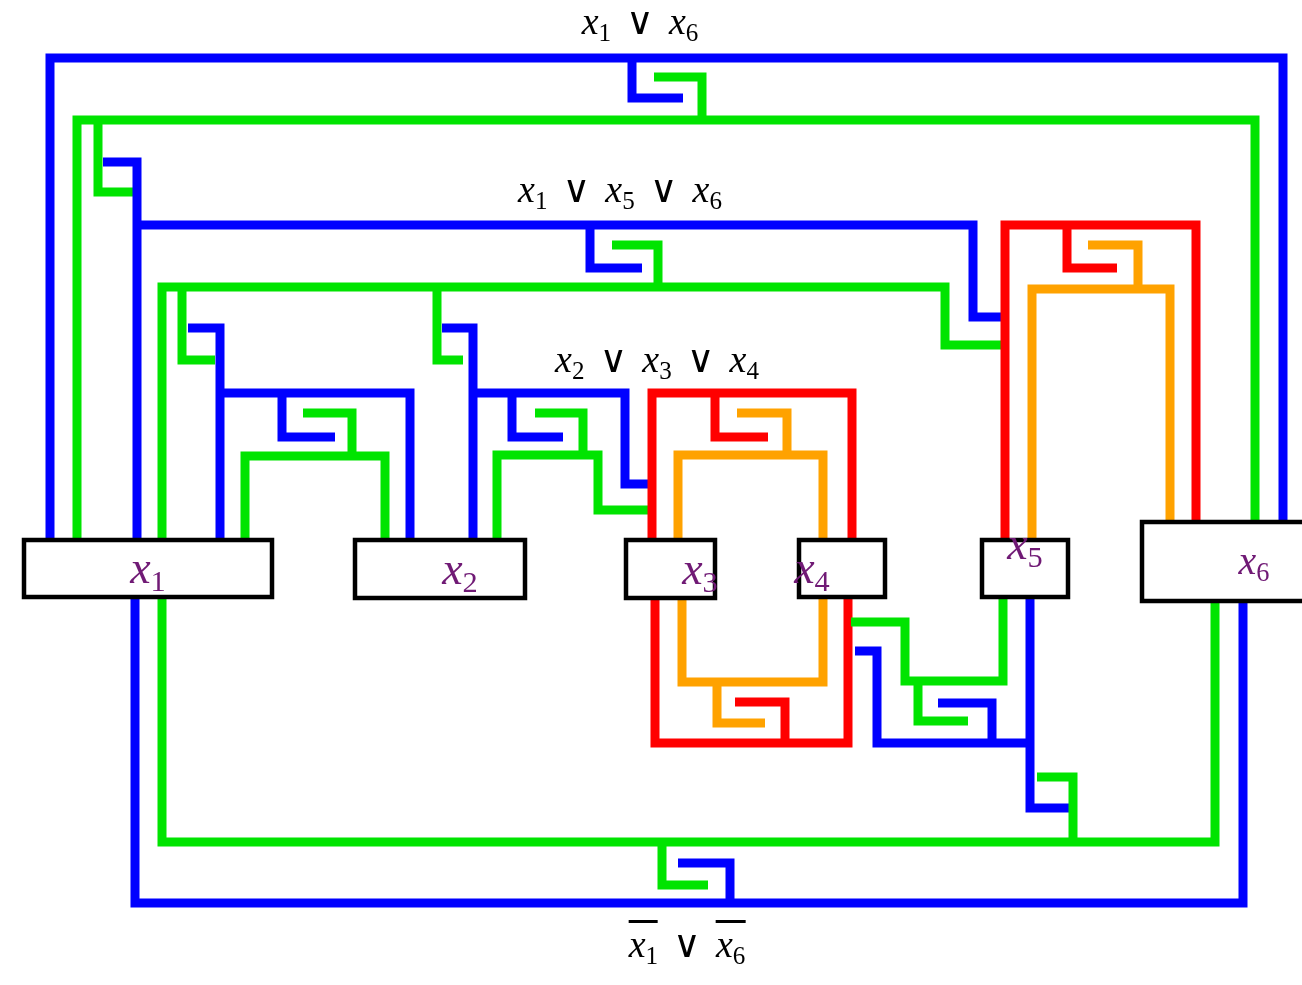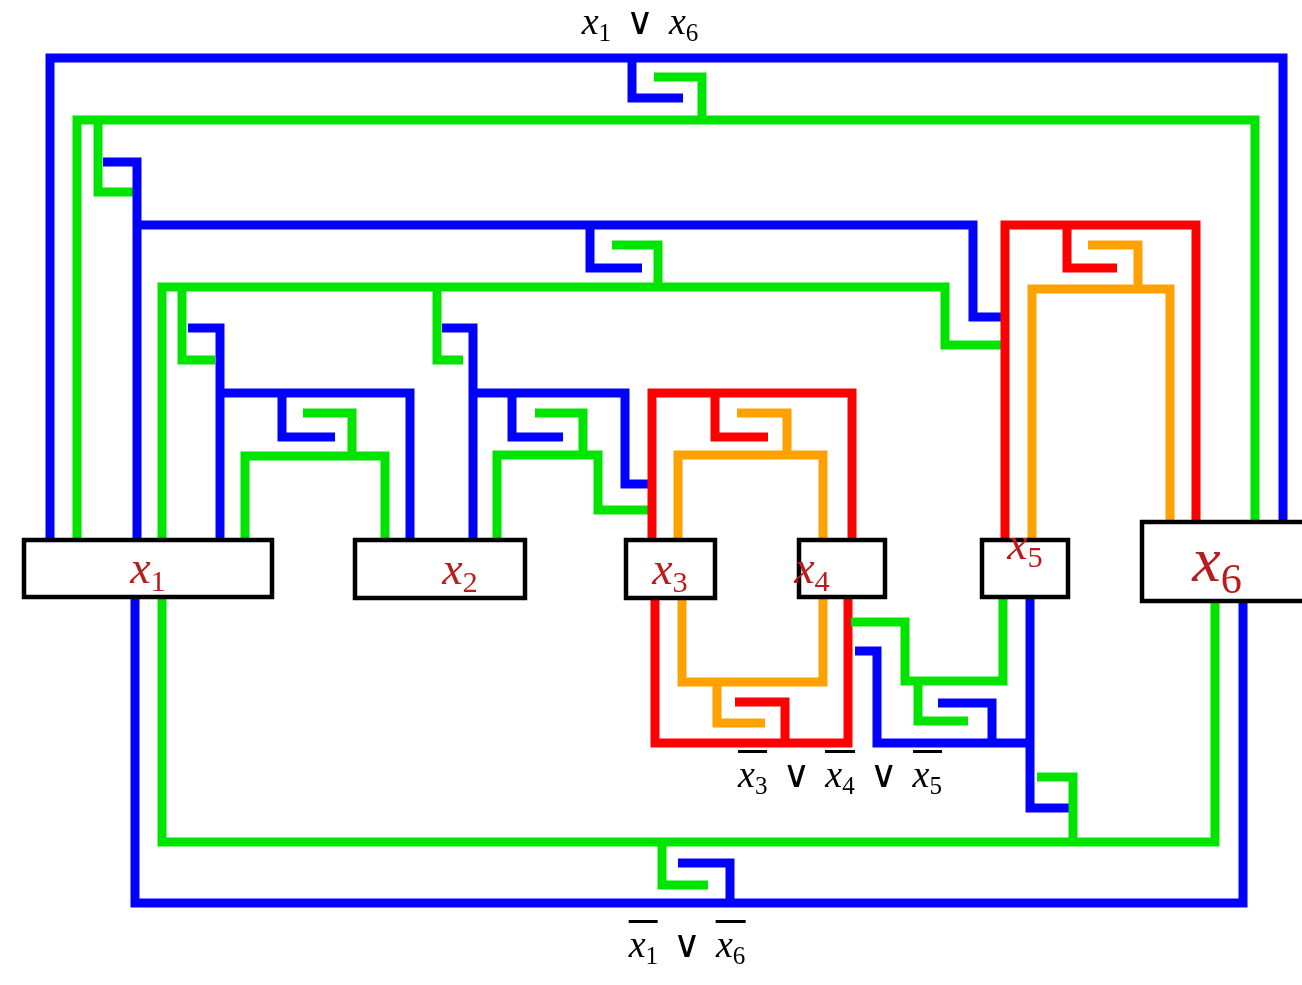--- a/index.html
+++ b/index.html
@@ -8,21 +8,21 @@
   #wires{position:absolute;left:0;top:0;}
   path.wire{fill:none;stroke-width:9;stroke-linecap:butt;stroke-linejoin:miter;}
   .w-blue{stroke:var(--blue,#0000ff);}
   .w-green{stroke:var(--green,#00e400);}
   .w-red{stroke:var(--red,#ff0000);}
   .w-orange{stroke:var(--orange,#ffa200);}
   rect.varbox{fill:#ffffff;stroke:#000000;stroke-width:4.5;}
   .overlay{position:absolute;left:0;top:0;width:100%;height:100%;pointer-events:none;}
   .clause-label{position:absolute;white-space:nowrap;font-size:38px;color:#000;
                 transform:translate(-50%,0);line-height:1.15;}
-  .var-label{position:absolute;white-space:nowrap;font-size:46px;color:#b91c1c;
+  .var-label{position:absolute;white-space:nowrap;font-size:46px;color:#701a75;
              transform:translate(-50%,-50%);line-height:1;}
   .lit{display:inline-block;line-height:1.05;}
   .lit .b{font-style:italic;}
   .lit sub{font-size:0.66em;font-style:normal;vertical-align:-0.28em;line-height:1;}
   .lit.neg{border-top:3px solid #000;padding-top:2px;}
   .vee{margin:0 15px;font-style:normal;}
 </style>
 </head>
 <body>
 
@@ -87,44 +87,47 @@
     <rect class="varbox" x="962" y="540" width="86" height="57"></rect>
     <rect class="varbox" x="1122" y="522" width="170" height="79"></rect>
   </svg>
 
   <div class="overlay">
 
     <div class="clause-label" style="left:620px;top:0px;">
       <span class="lit"><span class="b">x</span><sub>1</sub></span><span class="vee">∨</span><span class="lit"><span class="b">x</span><sub>6</sub></span>
     </div>
 
+    <div class="clause-label" style="left:600px;top:168px;">
+      <span class="lit"><span class="b">x</span><sub>1</sub></span><span class="vee">∨</span><span class="lit"><span class="b">x</span><sub>5</sub></span><span class="vee">∨</span><span class="lit"><span class="b">x</span><sub>6</sub></span>
+    </div>
 
 
+    <div class="clause-label" style="left:637px;top:338px;">
+      <span class="lit"><span class="b">x</span><sub>2</sub></span><span class="vee">∨</span><span class="lit"><span class="b">x</span><sub>3</sub></span><span class="vee">∨</span><span class="lit"><span class="b">x</span><sub>4</sub></span>
+    </div>
 
-    <div class="clause-label" style="left:820px;top:750px;">
-      <span class="lit neg"><span class="b">x</span><sub>3</sub></span><span class="vee">∨</span><span class="lit neg"><span class="b">x</span><sub>4</sub></span><span class="vee">∨</span><span class="lit neg"><span class="b">x</span><sub>5</sub></span>
-    </div>
 
     <div class="clause-label" style="left:667px;top:920px;">
       <span class="lit neg"><span class="b">x</span><sub>1</sub></span><span class="vee">∨</span><span class="lit neg"><span class="b">x</span><sub>6</sub></span>
     </div>
 
     <div class="var-label" style="left:128px;top:570px;">
       <span class="lit"><span class="b">x</span><sub>1</sub></span>
     </div>
     <div class="var-label" style="left:440px;top:571px;">
       <span class="lit"><span class="b">x</span><sub>2</sub></span>
     </div>
-    <div class="var-label" style="left:650px;top:571px;">
+    <div class="var-label" style="left:680px;top:571px;">
       <span class="lit"><span class="b">x</span><sub>3</sub></span>
     </div>
     <div class="var-label" style="left:792px;top:570px;">
       <span class="lit"><span class="b">x</span><sub>4</sub></span>
     </div>
     <div class="var-label" style="left:1005px;top:546px;">
       <span class="lit"><span class="b">x</span><sub>5</sub></span>
     </div>
-    <div class="var-label" style="left:1197px;top:563px;font-size:64px;">
+    <div class="var-label" style="left:1234px;top:563px;font-size:40px;">
       <span class="lit"><span class="b">x</span><sub>6</sub></span>
     </div>
 
   </div>
 </div>
 
 </body></html>

